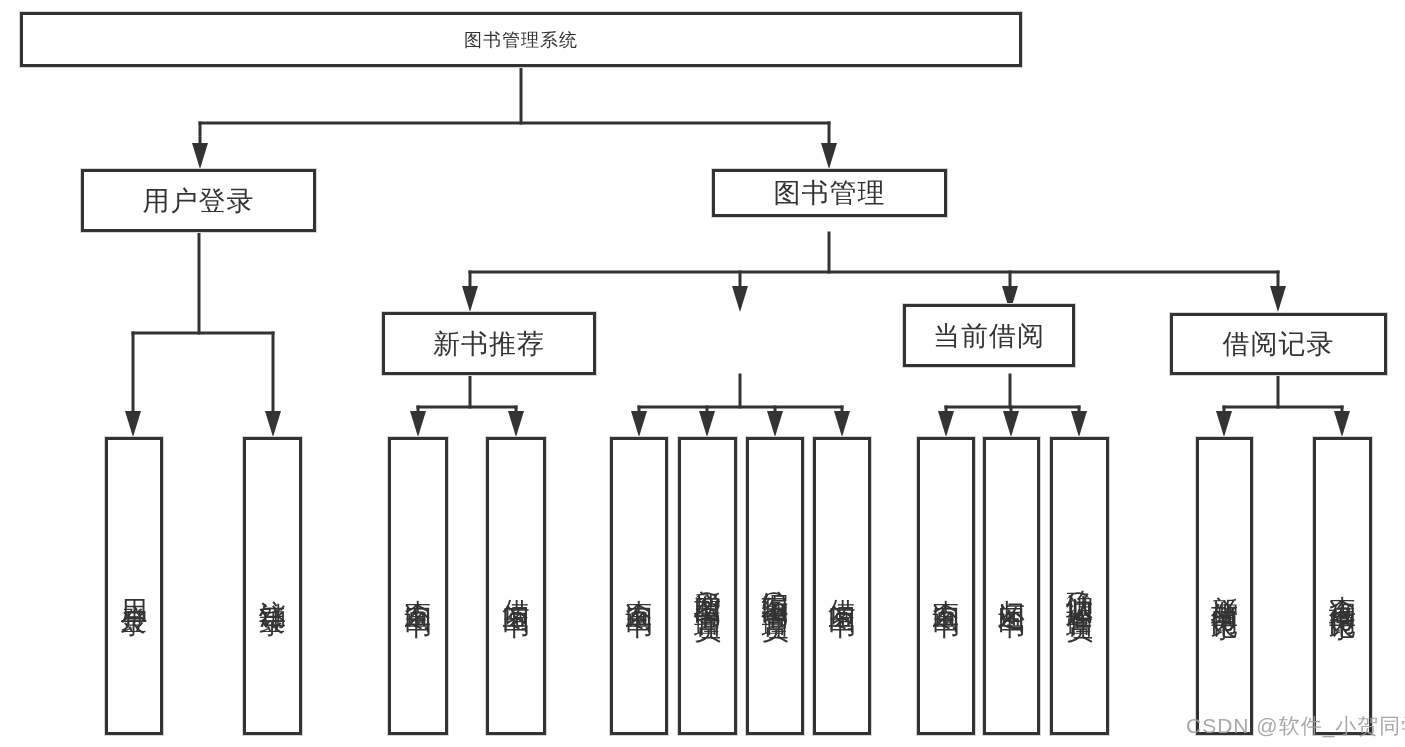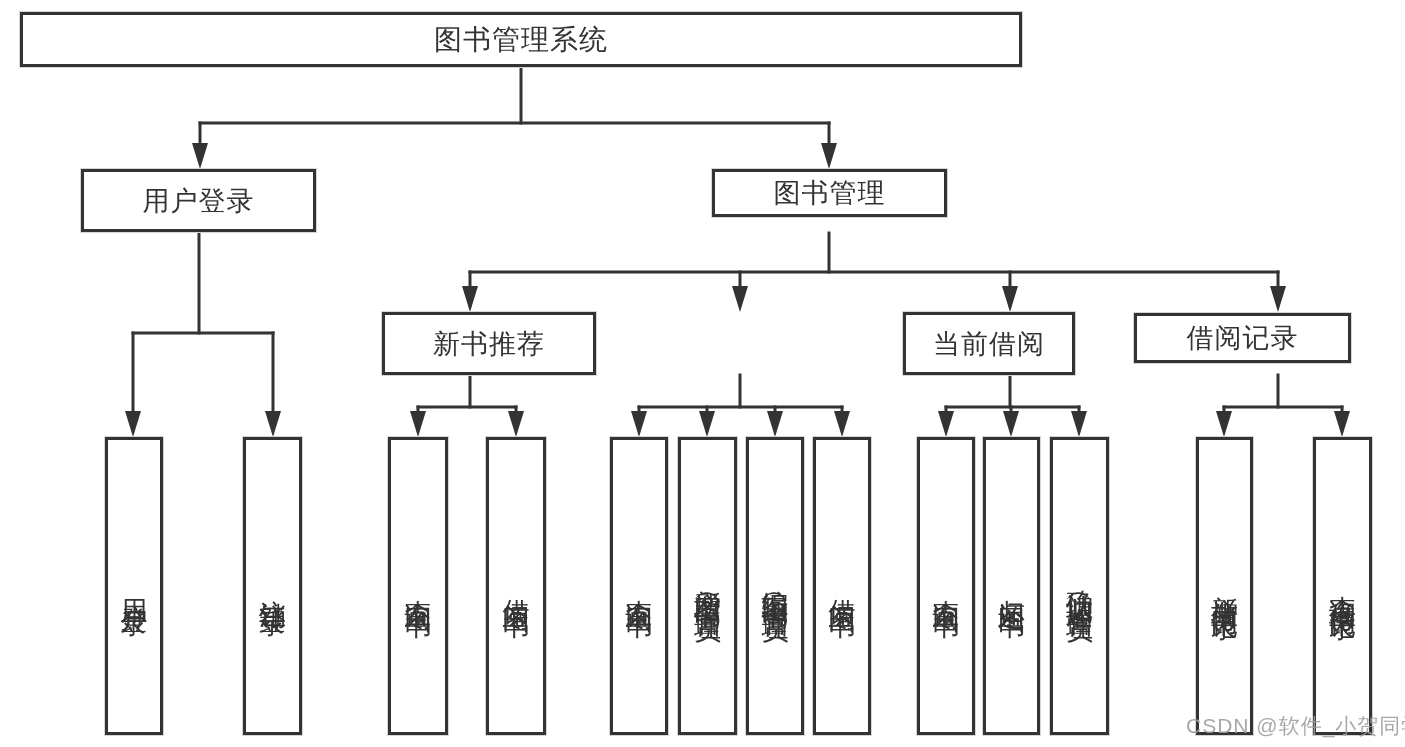--- a/index.html
+++ b/index.html
@@ -12,21 +12,21 @@
     border:3px solid #333333;
     background:#ffffff;
     display:flex;
     align-items:center;
     justify-content:center;
     color:#333333;
     box-shadow:0 0 0 1px #d6d6d6;
     z-index:2;
   }
   .h span{font-size:27px;letter-spacing:1px;white-space:nowrap;}
-  .title span{font-size:28px;}
+  .title span{font-size:18px;}
   .v span{
     writing-mode:vertical-rl;
     text-orientation:mixed;
     font-size:27px;
     letter-spacing:4px;
     white-space:nowrap;
   }
   .watermark{
     position:absolute;
     z-index:5;
@@ -103,24 +103,24 @@
   <div class="box h" style="left:81px;top:169px;width:235px;height:63px">
     <span>用户登录</span>
   </div>
   <div class="box h" style="left:712px;top:169px;width:235px;height:48px">
     <span>图书管理</span>
   </div>
 
   <div class="box h" style="left:382px;top:312px;width:214px;height:63px">
     <span>新书推荐</span>
   </div>
-  <div class="box h" style="left:903px;top:312px;width:172px;height:63px">
+  <div class="box h" style="left:903px;top:304px;width:172px;height:63px">
     <span>当前借阅</span>
   </div>
-  <div class="box h" style="left:1134px;top:313px;width:217px;height:50px">
+  <div class="box h" style="left:1170px;top:313px;width:217px;height:62px">
     <span>借阅记录</span>
   </div>
 
   <div class="box v" style="left:105px;top:437px;width:58px;height:298px">
     <span>用户登录</span>
   </div>
   <div class="box v" style="left:243px;top:437px;width:59px;height:298px">
     <span>注销登录</span>
   </div>
 

